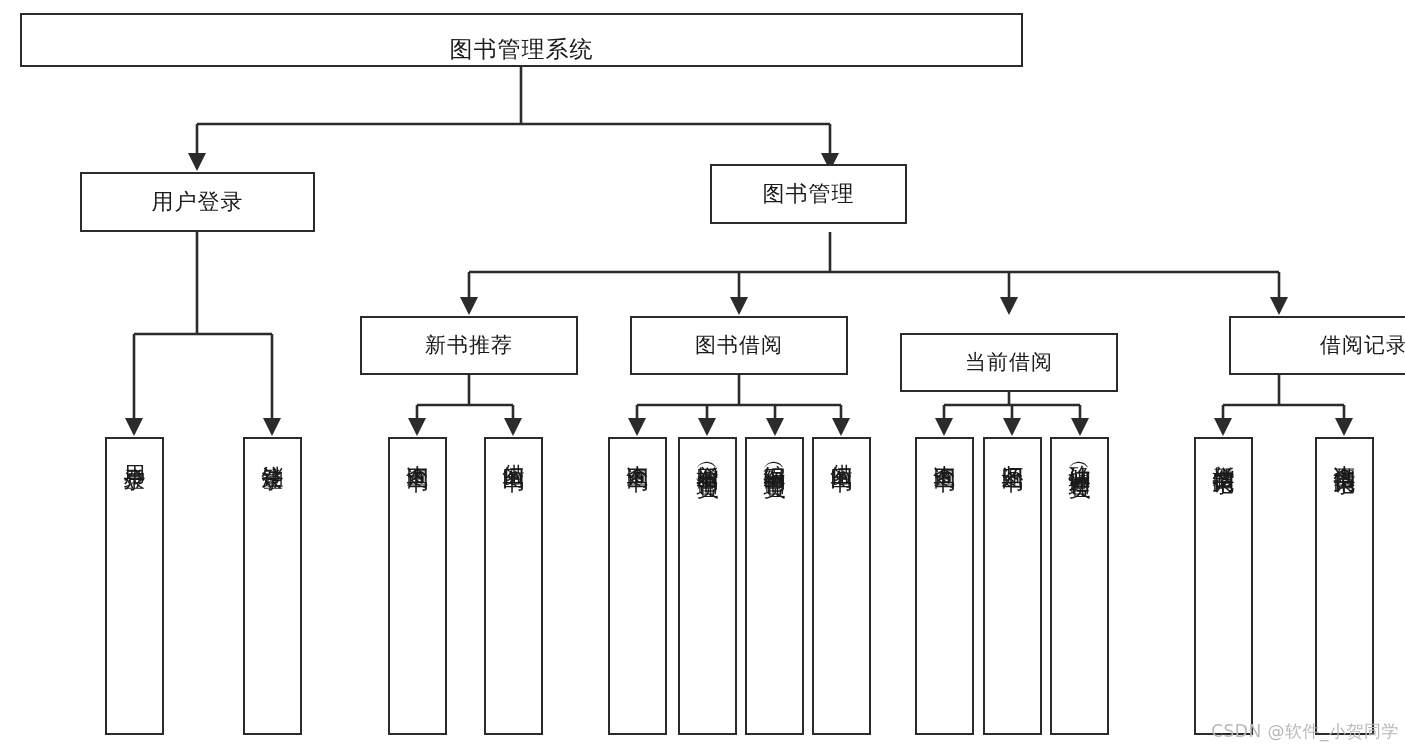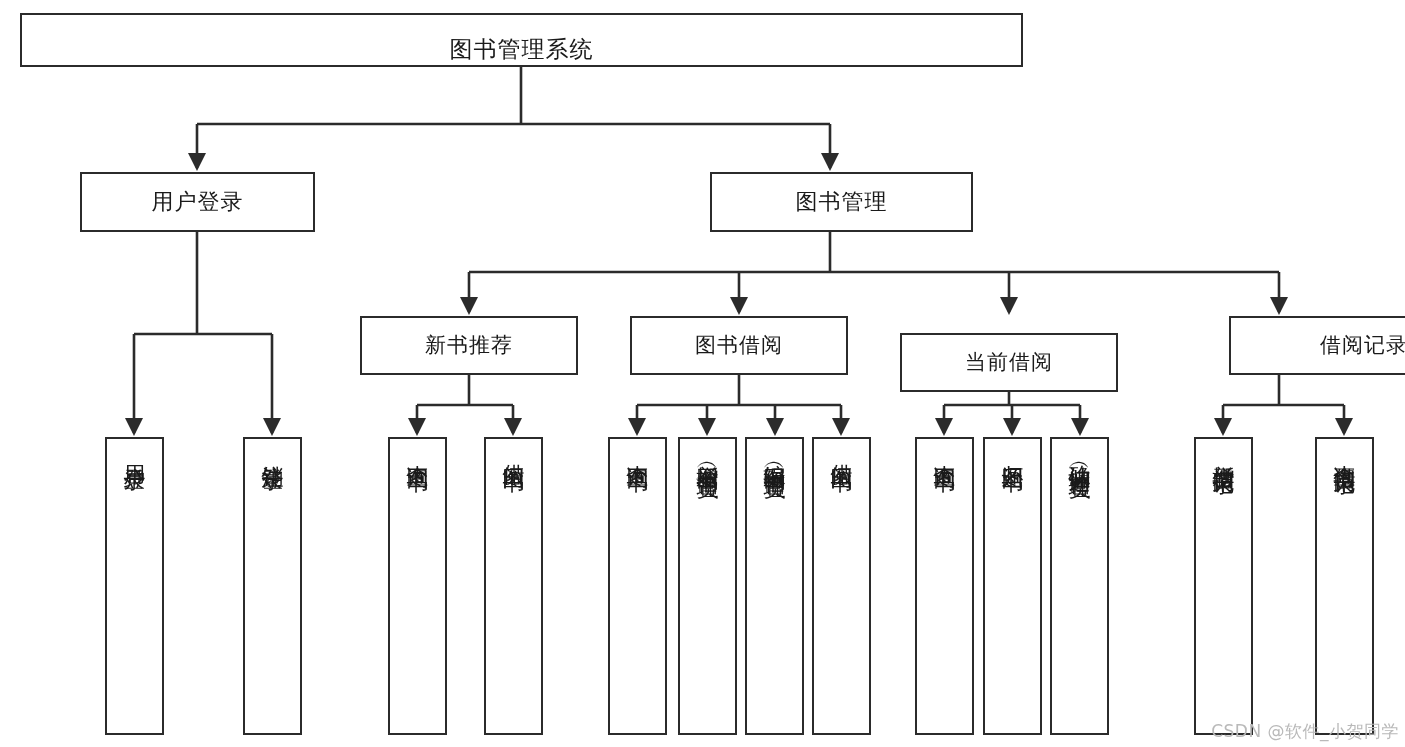--- a/index.html
+++ b/index.html
@@ -126,21 +126,21 @@
     </g>
   </svg>
 
   <div class="node node-root" style="left:20px; top:13px; width:1003px; height:54px;">
     <span class="node-label">图书管理系统</span>
   </div>
 
   <div class="node node-l2" style="left:80px; top:172px; width:235px; height:60px;">
     <span class="node-label">用户登录</span>
   </div>
-  <div class="node node-l2" style="left:710px; top:172px; width:263px; height:60px;">
+  <div class="node node-l2" style="left:710px; top:164px; width:197px; height:60px;">
     <span class="node-label">图书管理</span>
   </div>
 
   <div class="node node-l3" style="left:630px; top:316px; width:218px; height:59px;">
     <span class="node-label">图书借阅</span>
   </div>
   <div class="node node-l3" style="left:360px; top:316px; width:218px; height:59px;">
     <span class="node-label">新书推荐</span>
   </div>
   <div class="node node-l3" style="left:900px; top:316px; width:218px; height:59px;margin-top:17px;">

